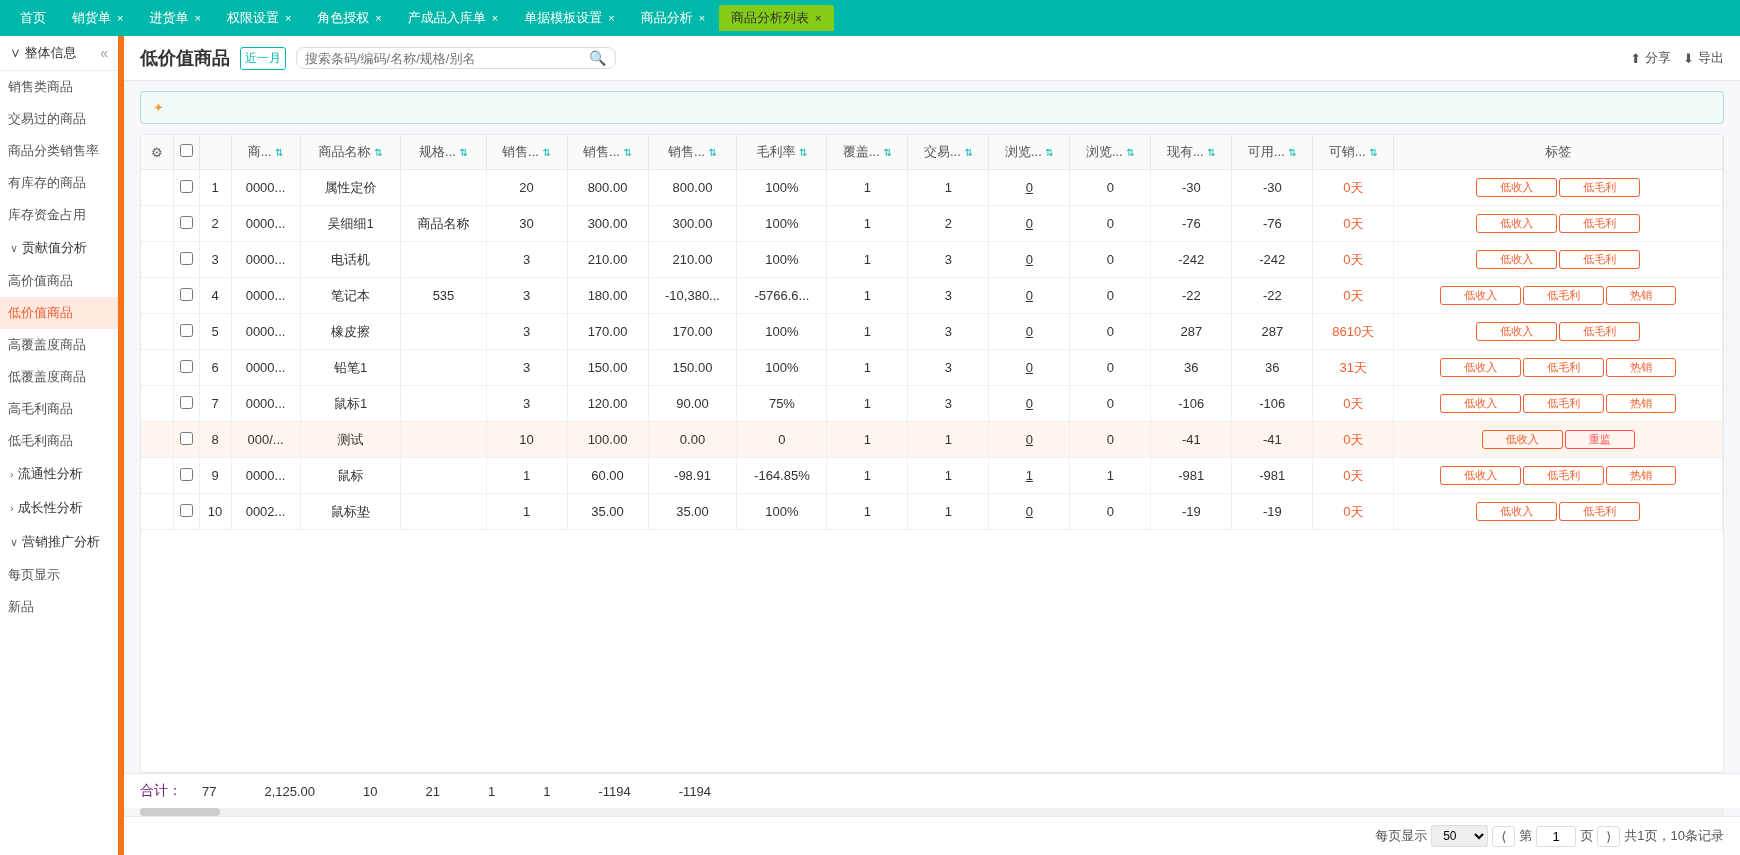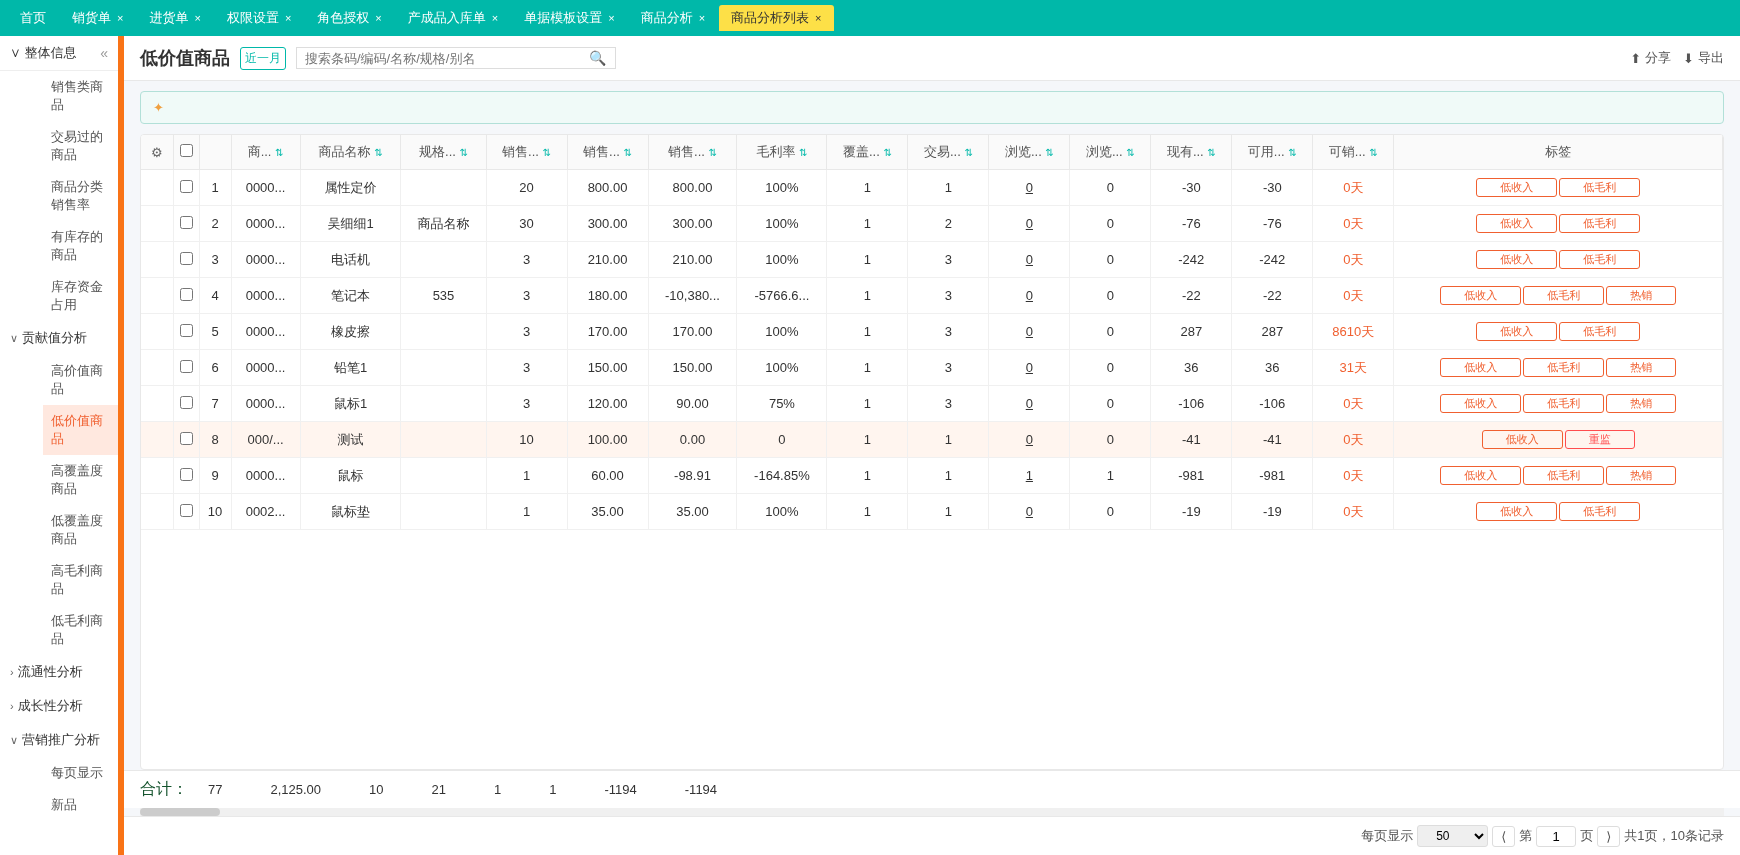--- a/index.html
+++ b/index.html
@@ -18,21 +18,21 @@
       color: #fff;
       padding: 4px 12px;
       cursor: pointer;
       border-radius: 3px 3px 0 0;
       white-space: nowrap;
       font-size: 13px;
       display: flex;
       align-items: center;
       gap: 4px;
     }
-    .nav-item.active { background: #fde047; color: #333; }
+    .nav-item.active { background: #84cc16; color: #333; }
     .nav-close { font-size: 11px; cursor: pointer; margin-left: 2px; }
     
     
     .layout {
       display: flex;
       height: calc(100vh - 36px);
     }
     
     
     .sidebar {
@@ -49,21 +49,20 @@
       font-size: 13px;
       color: #333;
       cursor: pointer;
     }
     .sidebar-group-header .arrow { margin-right: 4px; font-size: 11px; color: #666; }
     .sidebar-item {
       padding: 7px 10px 7px 8px;
       color: #555;
       cursor: pointer;
       font-size: 13px;
-      margin-left: 43px;
     }
     .sidebar-item.active { background: #ffe8df; color: #f06030; }
     
     
     .main {
       flex: 1;
       display: flex;
       flex-direction: column;
       overflow: hidden;
       background: #f5f7fa;
@@ -85,21 +84,21 @@
       color: #00b8a9;
       padding: 2px 4px;
       border-radius: 3px;
       cursor: pointer;
       font-size: 12px;
     }
     .search-box {
       display: flex;
       align-items: center;
       border: 1px solid #ddd;
-      border-radius: 0;
+      border-radius: 8px;
       padding: 2px 8px;
       background: #fff;
       flex: 1;
       max-width: 320px;
     }
     .search-box input {
       border: none;
       outline: none;
       font-size: 13px;
       color: #999;
@@ -186,39 +185,39 @@
     .underline { text-decoration: underline; cursor: pointer; }
     
     
     .table-footer {
       background: #fff;
       border-top: 1px solid #e8e8e8;
       padding: 8px 16px;
       display: flex;
       align-items: center;
     }
-    .footer-label { color: #14532d; font-size: 16px; margin-right: 20px; }
+    .footer-label { color: #701a75; font-size: 14px; margin-right: 20px; }
     .footer-values { display: flex; gap: 48px; align-items: center; color: #333; font-size: 13px; }
     
     
     .pagination-bar {
       background: #fff;
       border-top: 1px solid #e8e8e8;
       padding: 8px 16px;
       display: flex;
       align-items: center;
       justify-content: flex-end;
       gap: 4px;
       font-size: 13px;
       color: #555;
     }
     .page-size-select {
       border: 1px solid #ddd;
       border-radius: 3px;
-      padding: 2px 14px;
+      padding: 2px 7px;
       font-size: 12px;
     }
     .page-btn {
       border: 1px solid #ddd;
       background: #fff;
       padding: 2px 8px;
       border-radius: 3px;
       cursor: pointer;
       color: #555;
     }

